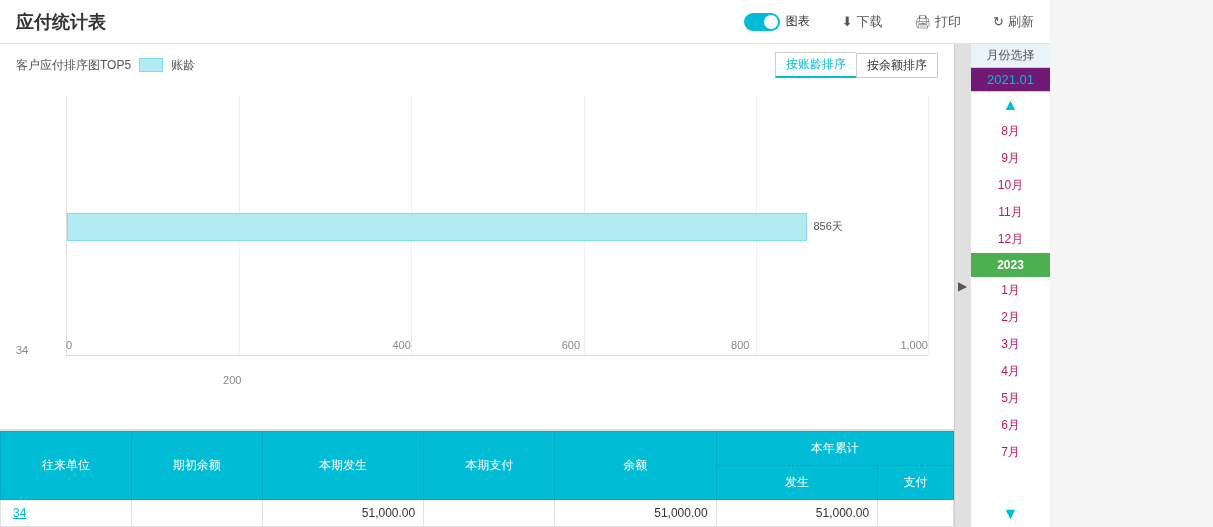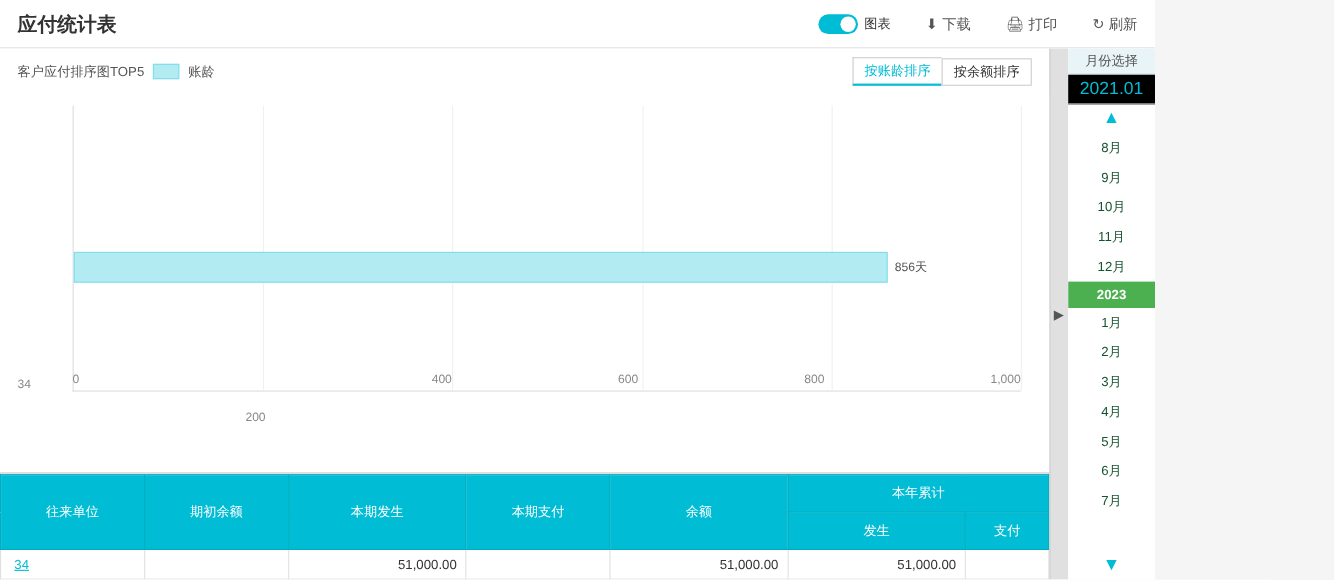--- a/index.html
+++ b/index.html
@@ -44,23 +44,23 @@
     .data-table { width: 100%; border-collapse: collapse; }
     .data-table th { background: #00bcd4; color: #fff; text-align: center; padding: 8px 4px; font-size: 12px; font-weight: normal; border: 1px solid #00acc1; }
     .data-table td { text-align: center; padding: 6px 8px; font-size: 12px; border: 1px solid #e0e0e0; }
     .data-table td:first-child { text-align: left; padding-left: 12px; }
     .data-table .num { text-align: right; }
     .link-text { color: #00bcd4; text-decoration: underline; cursor: pointer; }
 
     
     .sidebar { width: 80px; background: #fff; border-left: 1px solid #e0e0e0; display: flex; flex-direction: column; overflow: hidden; }
     .sidebar-header { background: #e8f4f8; text-align: center; padding: 3px 4px; font-size: 12px; color: #555; border-bottom: 1px solid #ccc; }
-    .sidebar-year { background: #000000; text-align: center; padding: 4px; font-size: 16px; color: #00bcd4; border-bottom: 1px solid #ccc; }
+    .sidebar-year { background: #701a75; text-align: center; padding: 4px; font-size: 13px; color: #00bcd4; border-bottom: 1px solid #ccc; }
     .sidebar-scroll { flex: 1; overflow-y: auto; }
-    .sidebar-month { text-align: center; padding: 5px 4px; font-size: 12px; color: #14532d; cursor: pointer; }
+    .sidebar-month { text-align: center; padding: 5px 4px; font-size: 12px; color: #be185d; cursor: pointer; }
     .sidebar-month.current-year { background: #4caf50; color: #fff; font-weight: bold; }
     .sidebar-nav { text-align: center; padding: 4px; cursor: pointer; color: #00bcd4; font-size: 16px; }
 
     
     .sidebar-toggle { width: 16px; background: #e0e0e0; display: flex; align-items: center; justify-content: center; cursor: pointer; color: #555; border-left: 1px solid #ccc; font-size: 12px; }
   </style>
 </head>
 <body>
 
 <div class="app-container">
@@ -111,21 +111,21 @@
           <div class="chart-plot">
 
             <div class="grid-lines">
               <div class="grid-line" style="left: 20%;"></div>
               <div class="grid-line" style="left: 40%;"></div>
               <div class="grid-line" style="left: 60%;"></div>
               <div class="grid-line" style="left: 80%;"></div>
               <div class="grid-line" style="left: 100%;"></div>
             </div>
 
-            <div style="position: absolute; top: 45%; left: 0; right: 0; display: flex; align-items: center; margin-top: 16px;">
+            <div style="position: absolute; top: 45%; left: 0; right: 0; display: flex; align-items: center;">
               <div style="width: 86%; height: 28px; background: #b2ebf2; border: 1px solid #80deea; position: relative;">
               </div>
               <span style="margin-left: 6px; font-size: 11px; color: #555;">856天</span>
             </div>
           </div>
 
           <div style="position: absolute; bottom: 0; left: 50px; right: 10px; display: flex; justify-content: space-between;">
             <span style="font-size:11px;color:#888;">0</span>
             <span style="font-size:11px;color:#888;margin-top:35px;">200</span>
             <span style="font-size:11px;color:#888;">400</span>

